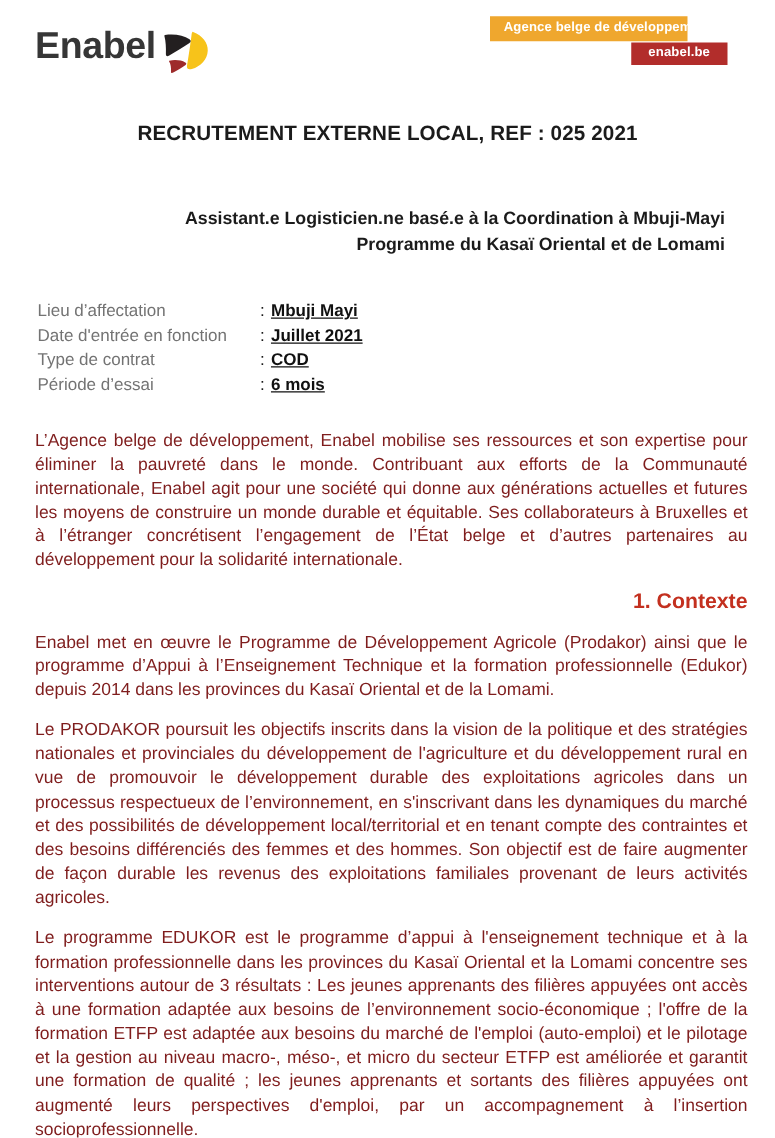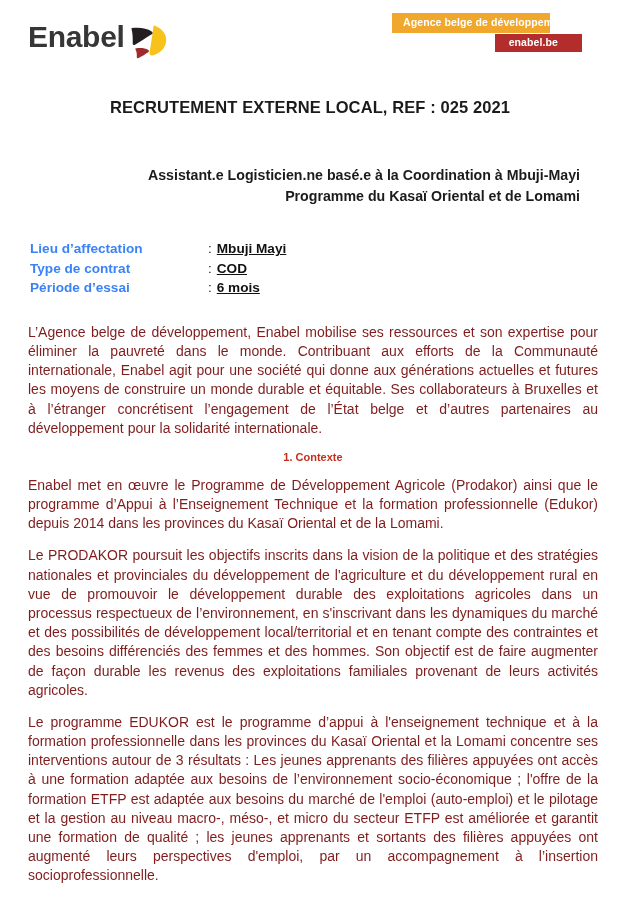--- a/index.html
+++ b/index.html
@@ -78,21 +78,21 @@
     display: flex;
     justify-content: flex-end;
     margin-top: 1px;
   }
   .agency-url {
     background: #B22D2B;
     color: #ffffff;
     font-size: 10.5px;
     font-weight: 600;
     letter-spacing: 0.1px;
-    padding: 3px 24px 4px 14px;
+    padding: 3px 14px 4px 14px;
     line-height: 1.1;
     white-space: nowrap;
   }
 
   
   .doc-title {
     text-align: center;
     font-size: 16.5px;
     font-weight: 700;
     letter-spacing: 0.1px;
@@ -118,22 +118,22 @@
     border-collapse: collapse;
     font-size: 13.6px;
   }
   .info-table td {
     padding: 0 0 1.5px 0;
     vertical-align: top;
     line-height: 1.33;
     white-space: nowrap;
   }
   .info-label {
-    color: #3b82f6;
-    font-weight: 700;
+    color: #737373;
+    font-weight: 400;
     padding-right: 10px !important;
     min-width: 168px;
   }
   .info-value {
     color: #111;
     font-weight: 700;
     text-decoration: underline;
   }
   .info-colon {
     padding-right: 5px !important;
@@ -148,25 +148,25 @@
     margin: 0 0 13px 0;
     font-size: 14px;
     line-height: 1.37;
     text-align: justify;
     color: #7f1d1d;
     hyphens: none;
   }
   .doc-body p:last-child { margin-bottom: 0; }
 
   .section-heading {
-    font-size: 11px;
+    font-size: 17px;
     font-weight: 700;
     color: #C3301F;
     margin: 0 0 13px 0;
-    text-align: center;
+    text-align: right;
   }
 </style>
 </head>
 <body>
 
 <div class="page">
 
   <div class="doc-header">
 
     <div class="brand-lockup">
@@ -198,20 +198,25 @@
   </h2>
 
   <table class="info-table">
     <tbody>
       <tr>
         <td class="info-label">Lieu d’affectation</td>
         <td class="info-colon">:</td>
         <td class="info-value">Mbuji Mayi</td>
       </tr>
       <tr>
+        <td class="info-label">Date d'entrée en fonction</td>
+        <td class="info-colon">:</td>
+        <td class="info-value">Juillet 2021</td>
+      </tr>
+      <tr>
         <td class="info-label">Type de contrat</td>
         <td class="info-colon">:</td>
         <td class="info-value">COD</td>
       </tr>
       <tr>
         <td class="info-label">Période d’essai</td>
         <td class="info-colon">:</td>
         <td class="info-value">6  mois</td>
       </tr>
     </tbody>

